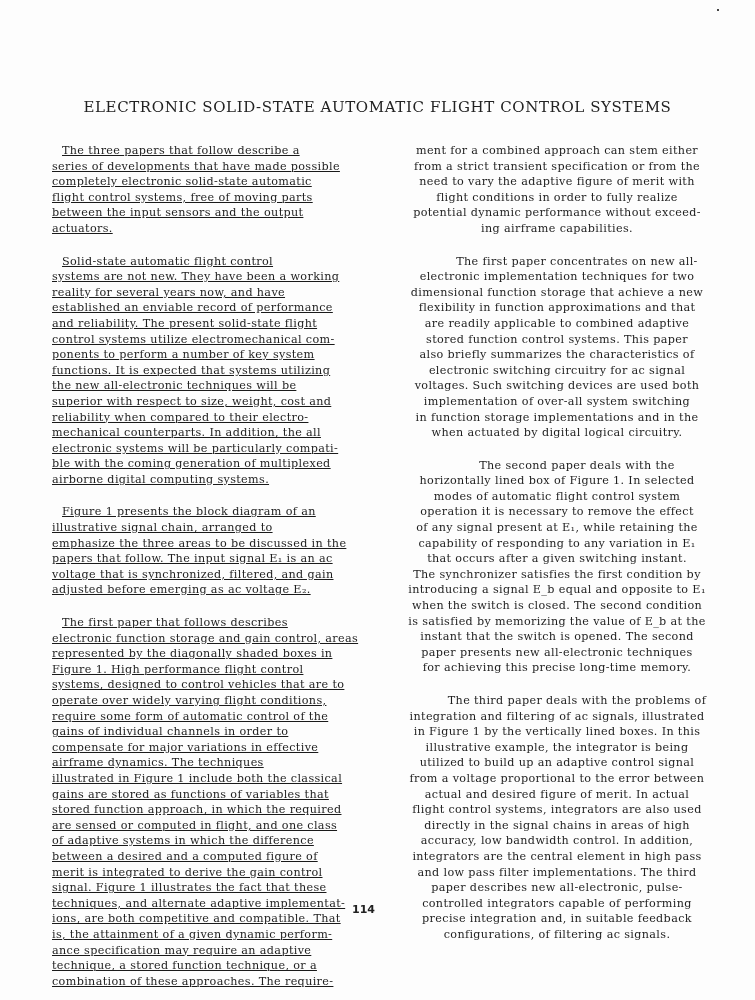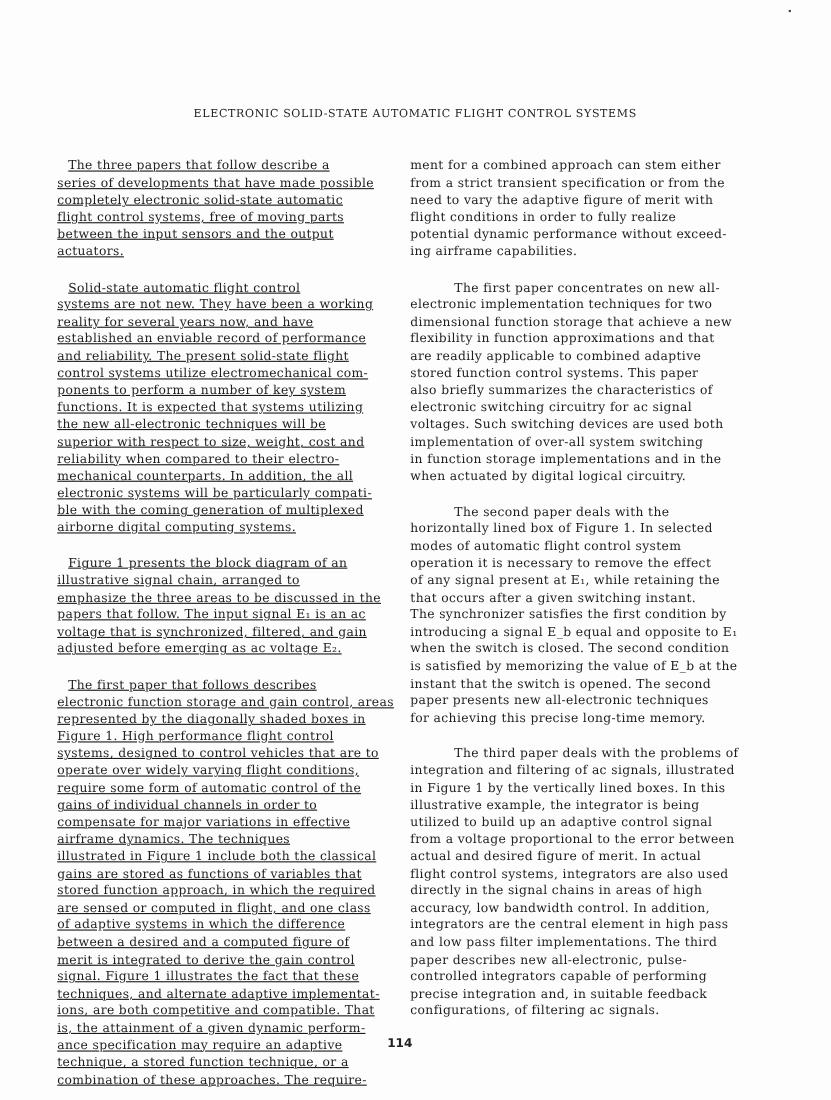--- a/index.html
+++ b/index.html
@@ -2,35 +2,35 @@
 <html><head>
 <meta charset="utf-8">
 <style>
   html, body { margin: 0; padding: 0; }
   body {
     width: 755px; height: 1000px; background: #fdfdfd; position: relative; overflow: hidden;
     font-family: "DejaVu Serif", serif; color: #1a1a1a;
   }
   .title {
     position: absolute; left: 0; width: 755px; top: 98px; text-align: center;
-    font-size: 10px; letter-spacing: 0.6px; color: #222;
+    font-size: 15px; letter-spacing: 0.6px; color: #222;
   }
   .col { position: absolute; top: 143px; }
   .col.left { left: 52px; width: 290px; text-decoration: underline; }
-  .col.right { left: 373px; width: 330px; }
+  .col.right { left: 392px; width: 330px; text-align: center; }
   .para { margin: 0; }
   .line {
     display: block; white-space: nowrap; font-size: 11.2px; line-height: 15.6px; letter-spacing: 0.35px; color: #1e1e1e;
   }
   .indent { padding-left: 10px; }
   .indent2 { padding-left: 40px; }
   .gap { height: 17px; }
   .page-number {
     position: absolute; top: 903px; left: 352px; font-family: "DejaVu Sans", sans-serif;
-    font-weight: bold; font-size: 11px; color: #222; margin-top: 39px;
+    font-weight: bold; font-size: 11px; color: #222;
   }
   .speck { position: absolute; left: 717px; top: 9px; width: 2px; height: 2px; background: #444; }
 </style>
 </head>
 <body>
 
 <div class="speck"></div>
 
 <h1 class="title" style="margin:0;font-weight:normal;">ELECTRONIC SOLID-STATE AUTOMATIC FLIGHT CONTROL SYSTEMS</h1>
 
@@ -122,20 +122,21 @@
       <span class="line">in function storage implementations and in the</span>
       <span class="line">when actuated by digital logical circuitry.</span>
     </div>
     <div class="gap"></div>
     <div class="para">
       <span class="line indent2">The second paper deals with the</span>
       <span class="line">horizontally lined box of Figure 1.  In selected</span>
       <span class="line">modes of automatic flight control system</span>
       <span class="line">operation it is necessary to remove the effect</span>
       <span class="line">of any signal present at E₁, while retaining the</span>
+      <span class="line">capability of responding to any variation in E₁</span>
       <span class="line">that occurs after a given switching instant.</span>
       <span class="line">The synchronizer satisfies the first condition by</span>
       <span class="line">introducing a signal E_b equal and opposite to E₁</span>
       <span class="line">when the switch is closed.  The second condition</span>
       <span class="line">is satisfied by memorizing the value of E_b at the</span>
       <span class="line">instant that the switch is opened.  The second</span>
       <span class="line">paper presents new all-electronic techniques</span>
       <span class="line">for achieving this precise long-time memory.</span>
     </div>
     <div class="gap"></div>

